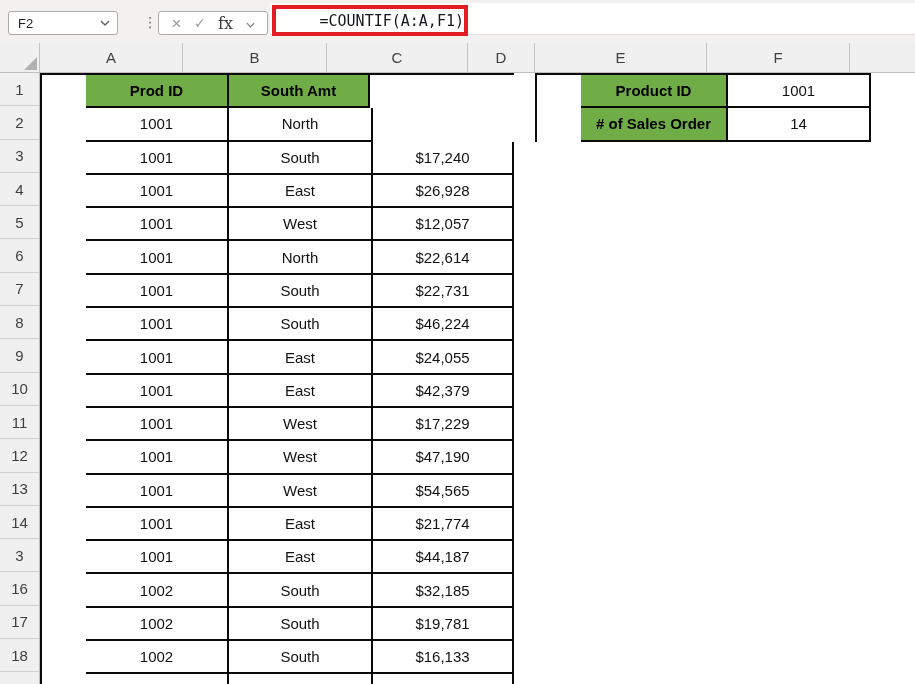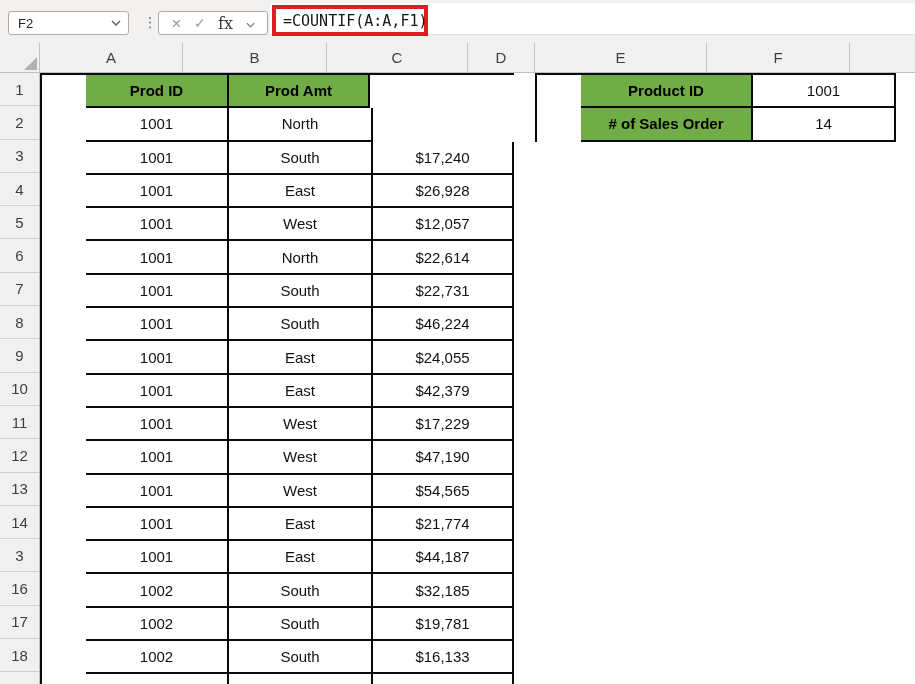--- a/index.html
+++ b/index.html
@@ -8,34 +8,34 @@
     --hdr-bg:#F0F0F0;
     --hdr-text:#3F3F3F;
     --border-black:#0A0A0A;
   }
   *{margin:0;padding:0;box-sizing:border-box;}
   body{font-family:"Liberation Sans",sans-serif;background:#fff;}
   .app{position:relative;width:915px;height:684px;background:#fff;overflow:hidden;}
 
   
   .topbar{position:absolute;left:0;top:0;width:915px;height:43px;background:#F2F1F0;}
-  .namebox{position:absolute;left:8px;top:11px;width:121px;height:24px;background:#fff;
+  .namebox{position:absolute;left:8px;top:11px;width:110px;height:24px;background:#fff;
     border:1px solid #ABABAB;border-radius:3px;display:flex;align-items:center;}
   .namebox .nb-text{font-size:13px;color:#262626;padding-left:9px;flex:1;}
   .namebox .chev{margin-right:7px;display:flex;align-items:center;}
   .dots{position:absolute;left:143px;top:13px;font-size:14px;color:#6B6B6B;line-height:18px;}
   .fxbox{position:absolute;left:158px;top:11px;width:110px;height:24px;background:#fff;
     border:1px solid #ABABAB;border-radius:3px;display:flex;align-items:center;justify-content:space-evenly;}
   .icon-x{color:#999;font-size:17px;line-height:1;font-weight:400;}
   .icon-check{color:#9B9B9B;font-size:14px;line-height:1;}
   .icon-fx{font-family:"DejaVu Serif",serif;font-size:16px;color:#3A3A3A;}
   .formula-area{position:absolute;left:270px;top:3px;width:645px;height:32px;background:#fff;
     border-bottom:1px solid #E2E2E2;}
-  .redbox{position:absolute;left:2px;top:2px;width:156px;height:31px;border:4px solid var(--red);
-    background:#fff;display:flex;align-items:center;padding-left:7px;}
+  .redbox{position:absolute;left:2px;top:2px;width:196px;height:31px;border:4px solid var(--red);
+    background:#fff;display:flex;align-items:center;padding-left:7px;justify-content:flex-end;}
   .formula-text{font-family:"DejaVu Sans Mono",monospace;font-size:15px;color:#14171C;white-space:pre;}
 
   
   .colheaders{position:absolute;left:0;top:43px;width:915px;height:30px;background:var(--hdr-bg);
     display:flex;border-bottom:1px solid #BFBFBF;}
   .ch{height:100%;display:flex;align-items:center;justify-content:center;
     border-right:1px solid #C3C3C3;font-size:15px;color:var(--hdr-text);}
   .ch.corner{width:40px;position:relative;}
   .corner-tri{position:absolute;right:2px;bottom:2px;width:0;height:0;
     border-left:13px solid transparent;border-bottom:13px solid #B1B1B1;}
@@ -51,21 +51,21 @@
 
   
   .xtbl{position:absolute;border-left:2px solid var(--border-black);border-top:2px solid var(--border-black);}
   .main-tbl{left:0;top:0;}
   .lookup-tbl{left:495px;top:0;}
   .t-row{display:flex;height:33.3px;padding-left:44px;}
   .t-cell{border-right:2px solid var(--border-black);border-bottom:2px solid var(--border-black);
     display:flex;align-items:center;justify-content:center;font-size:15px;color:#111;background:#fff;}
   .t-cell.green{background:var(--green);font-weight:bold;color:#000;}
   .c-a{width:143px}.c-b{width:144px}.c-c{width:141px}
-  .c-e{width:172px}.c-f{width:143px}
+  .c-e{width:147px}.c-f{width:143px}
   .lookup-label{font-weight:bold;}
 </style>
 </head>
 <body>
 
 <div class="app">
 
   <div class="topbar">
     <div class="namebox">
       <span class="nb-text">F2</span>
@@ -126,21 +126,21 @@
         <div class="rh-cell">16</div>
         <div class="rh-cell">17</div>
         <div class="rh-cell">18</div>
         <div class="rh-cell">19</div>
       </div>
     <div class="cells">
 
       <div class="xtbl main-tbl">
         <div class="t-row">
           <div class="t-cell green c-a">Prod ID</div>
-          <div class="t-cell green c-c">Prod Amt</div>
+          <div class="t-cell green c-c">South Amt</div>
         </div>
 
   <div class="t-row">
     <div class="t-cell c-a">1001</div>
     <div class="t-cell c-b">North</div>
   </div>
 
   <div class="t-row">
     <div class="t-cell c-a">1001</div>
     <div class="t-cell c-b">South</div>

